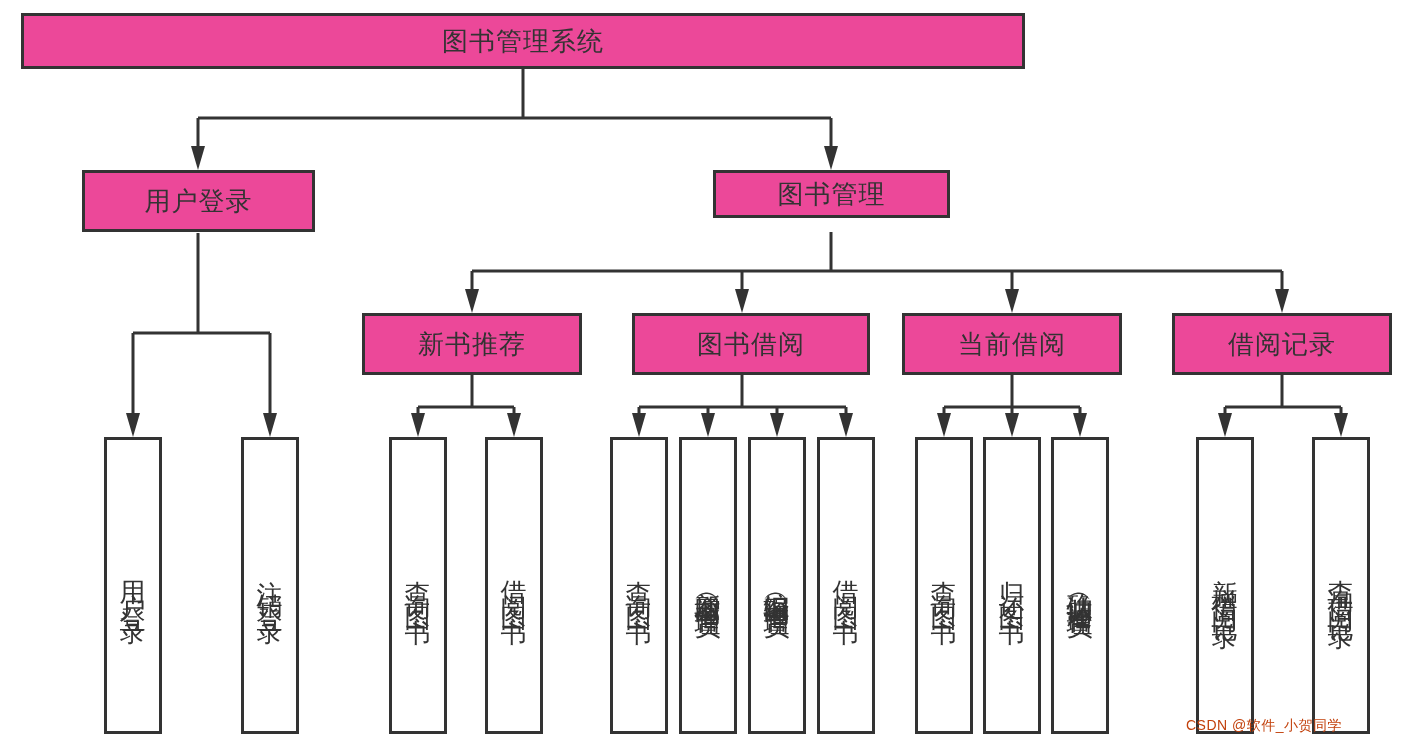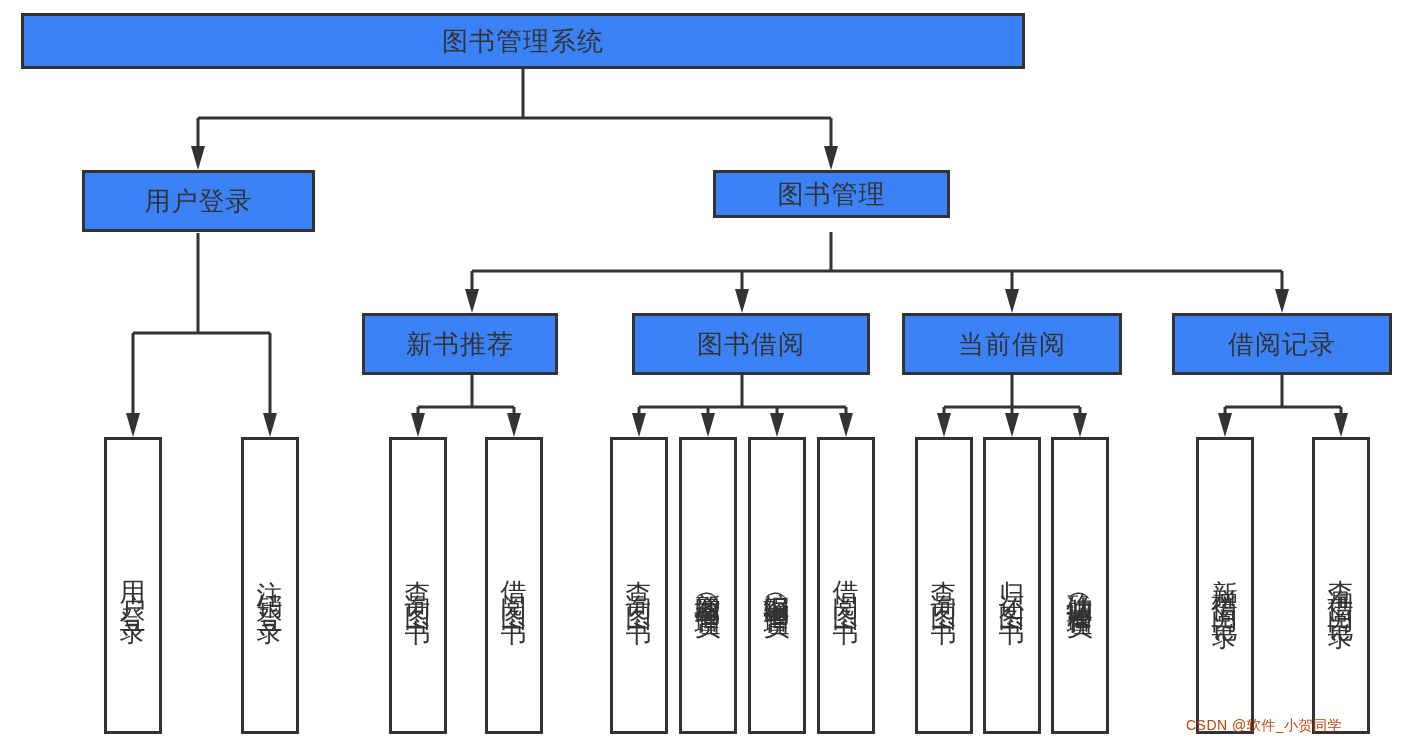--- a/index.html
+++ b/index.html
@@ -18,21 +18,21 @@
   .connector-layer {
     position: absolute;
     left: 0;
     top: 0;
     z-index: 1;
   }
   .hbox {
     position: absolute;
     box-sizing: border-box;
     border: 3px solid #333333;
-    background: #3b82f6;
+    background: #ec4899;
     display: flex;
     align-items: center;
     justify-content: center;
     font-size: 26px;
     color: #333333;
     z-index: 2;
     letter-spacing: 1px;
   }
   .leaf {
     position: absolute;
@@ -118,21 +118,21 @@
     <span>图书管理系统</span>
   </div>
 
   <div class="hbox" style="left:82px; top:170px; width:233px; height:62px;">
     <span>用户登录</span>
   </div>
   <div class="hbox" style="left:713px; top:170px; width:237px; height:48px;">
     <span>图书管理</span>
   </div>
 
-  <div class="hbox" style="left:362px; top:313px; width:196px; height:62px;">
+  <div class="hbox" style="left:362px; top:313px; width:220px; height:62px;">
     <span>新书推荐</span>
   </div>
   <div class="hbox" style="left:632px; top:313px; width:238px; height:62px;">
     <span>图书借阅</span>
   </div>
   <div class="hbox" style="left:902px; top:313px; width:220px; height:62px;">
     <span>当前借阅</span>
   </div>
   <div class="hbox" style="left:1172px; top:313px; width:220px; height:62px;">
     <span>借阅记录</span>

